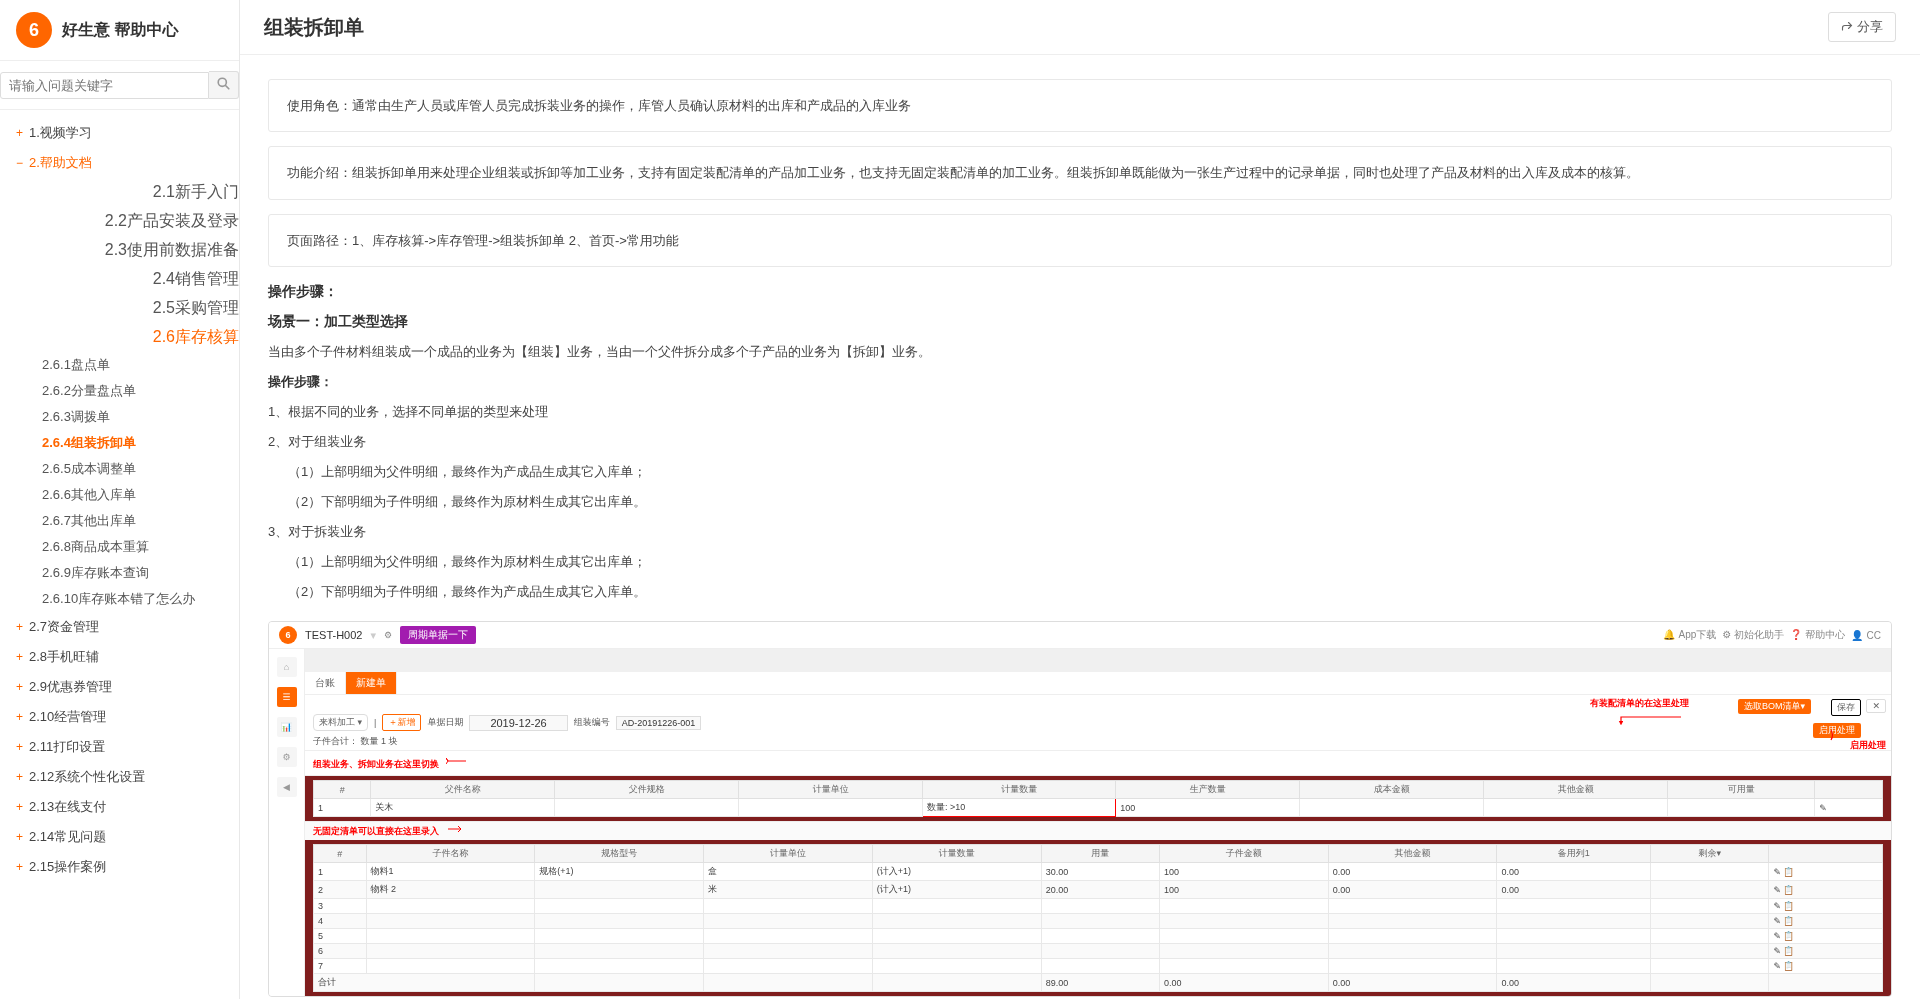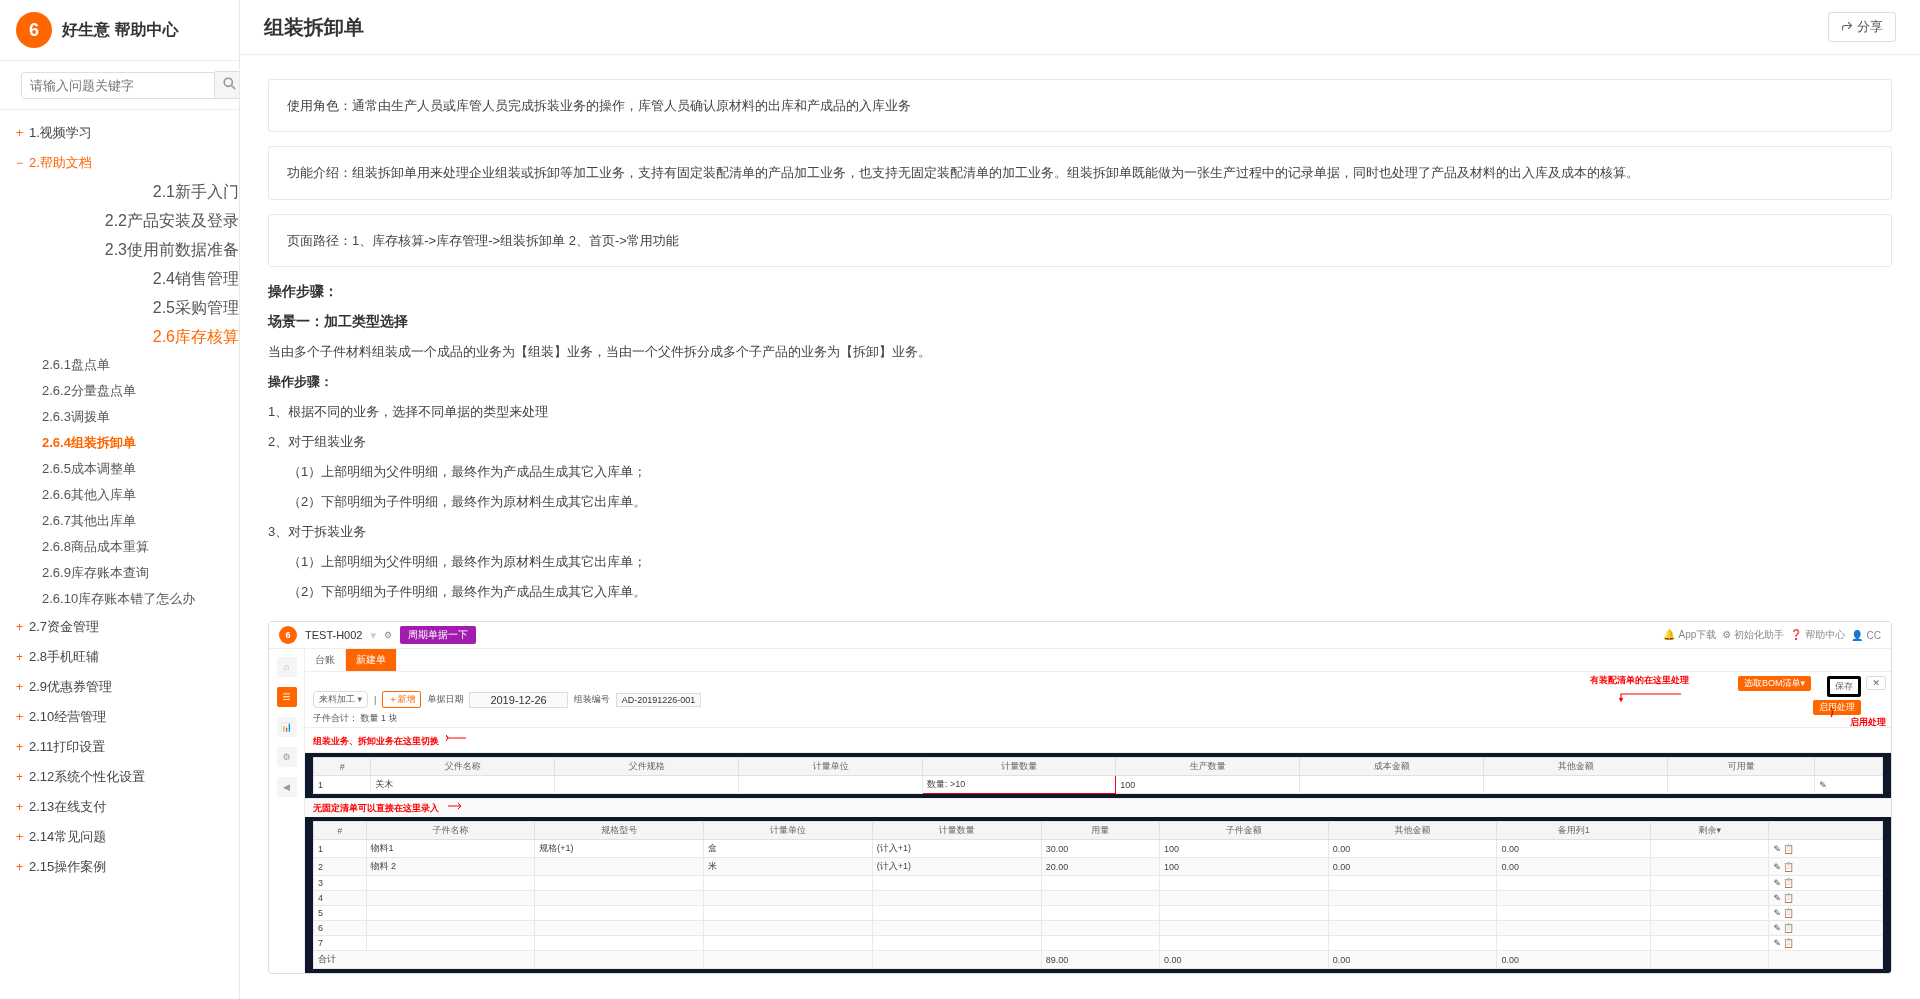--- a/index.html
+++ b/index.html
@@ -29,21 +29,21 @@
       border-radius: 50%;
       display: flex; align-items: center; justify-content: center;
       color: #fff; font-size: 18px; font-weight: bold;
       margin-right: 10px;
       flex-shrink: 0;
     }
     #sidebar-title {
       font-size: 16px; font-weight: bold; color: #333;
     }
     #sidebar-search {
-      padding: 10px 21px;
+      padding: 10px 0;
       border-bottom: 1px solid #eee;
       display: flex; align-items: center;
     }
     #sidebar-search input {
       flex: 1; border: 1px solid #ddd; border-radius: 3px 0 0 3px;
       padding: 5px 8px; font-size: 13px; outline: none; color: #999;
     }
     #sidebar-search button {
       border: 1px solid #ddd; border-left: none; background: #f5f5f5;
       padding: 5px 8px; border-radius: 0 3px 3px 0; cursor: pointer;
@@ -141,21 +141,21 @@
     }
     .ss-logo { width: 18px; height: 18px; background: #f60; border-radius: 50%; display: inline-flex; align-items: center; justify-content: center; color: #fff; font-size: 9px; font-weight: bold; }
     .ss-company { font-size: 11px; color: #333; text-align: center; }
     .ss-divider { color: #ccc; }
     .ss-nav-btn { background: #a21caf; color: #fff; padding: 2px 8px; border-radius: 2px; font-size: 10px; }
     .ss-icons { margin-left: auto; display: flex; gap: 6px; align-items: center; font-size: 10px; color: #888; }
     .ss-main-content { display: flex; }
     .ss-sidebar { width: 36px; background: #fff; border-right: 1px solid #eee; min-height: 260px; display: flex; flex-direction: column; align-items: center; padding-top: 8px; gap: 10px; }
     .ss-sidebar-icon { width: 20px; height: 20px; background: #f5f5f5; border-radius: 2px; display: flex; align-items: center; justify-content: center; font-size: 9px; color: #999; }
     .ss-sidebar-icon.active { background: #f60; color: #fff; }
-    .ss-content { flex: 1; background: #0f172a; }
+    .ss-content { flex: 1; background: #7f1d1d; margin-top: 23px; }
     .ss-tabs { background: #fff; border-bottom: 1px solid #eee; display: flex; gap: 0; }
     .ss-tab { padding: 4px 10px; font-size: 10px; color: #666; border-right: 1px solid #eee; cursor: pointer; }
     .ss-tab.active { background: #f60; color: #fff; }
     .ss-table-area { padding: 4px 8px; }
     .ss-table { width: 100%; border-collapse: collapse; font-size: 9px; background: #fff; }
     .ss-table th { background: #f5f5f5; border: 1px solid #e0e0e0; padding: 2px 4px; color: #666; font-weight: normal; }
     .ss-table td { border: 1px solid #e8e8e8; padding: 2px 4px; color: #444; }
     .ss-table tr:nth-child(even) td { background: #fafafa; }
     .ss-bottom-table { padding: 4px 8px; }
     .ss-tfoot { background: #f5f5f5; }
@@ -346,21 +346,21 @@
                     <path d="M70 8 L10 8 L10 14" stroke="red" stroke-width="1.2" fill="none" marker-end="url(#arr)"></path>
                     <defs>
                       <marker id="arr" markerWidth="5" markerHeight="5" refX="2" refY="2" orient="auto">
                         <path d="M0,0 L4,2 L0,4 Z" fill="red"></path>
                       </marker>
                     </defs>
                   </svg>
               </span>
 
               <span style="background:#f60;color:#fff;padding:1px 6px;border-radius:2px;font-size:9px;position:absolute;right:80px;top:4px;">选取BOM清单▾</span>
-              <span style="color:#666;border:3px solid #000000;background:#fff;padding:1px 5px;border-radius:2px;font-size:9px;position:absolute;right:30px;top:4px;">保存</span>
+              <span style="color:#666;border:1px solid #000000;background:#fff;padding:1px 5px;border-radius:2px;font-size:9px;position:absolute;right:30px;top:4px;">保存</span>
               <span style="color:#666;border:1px solid #ddd;background:#fff;padding:1px 5px;border-radius:2px;font-size:9px;position:absolute;right:5px;top:4px;">✕</span>
 
               <span style="background:#f60;color:#fff;padding:1px 6px;border-radius:2px;font-size:9px;position:absolute;right:30px;top:28px;">启用处理</span>
 
               <span style="position:absolute;right:5px;top:44px;color:red;font-size:9px;font-weight:bold;">启用处理</span>
               <svg style="position:absolute;right:55px;top:30px;" width="20" height="20" viewBox="0 0 20 20">
                 <path d="M15 5 Q18 10 15 15" stroke="red" stroke-width="1.2" fill="none"></path>
               </svg>
 
               <div style="position:absolute;bottom:2px;left:8px;font-size:9px;color:#555;">

